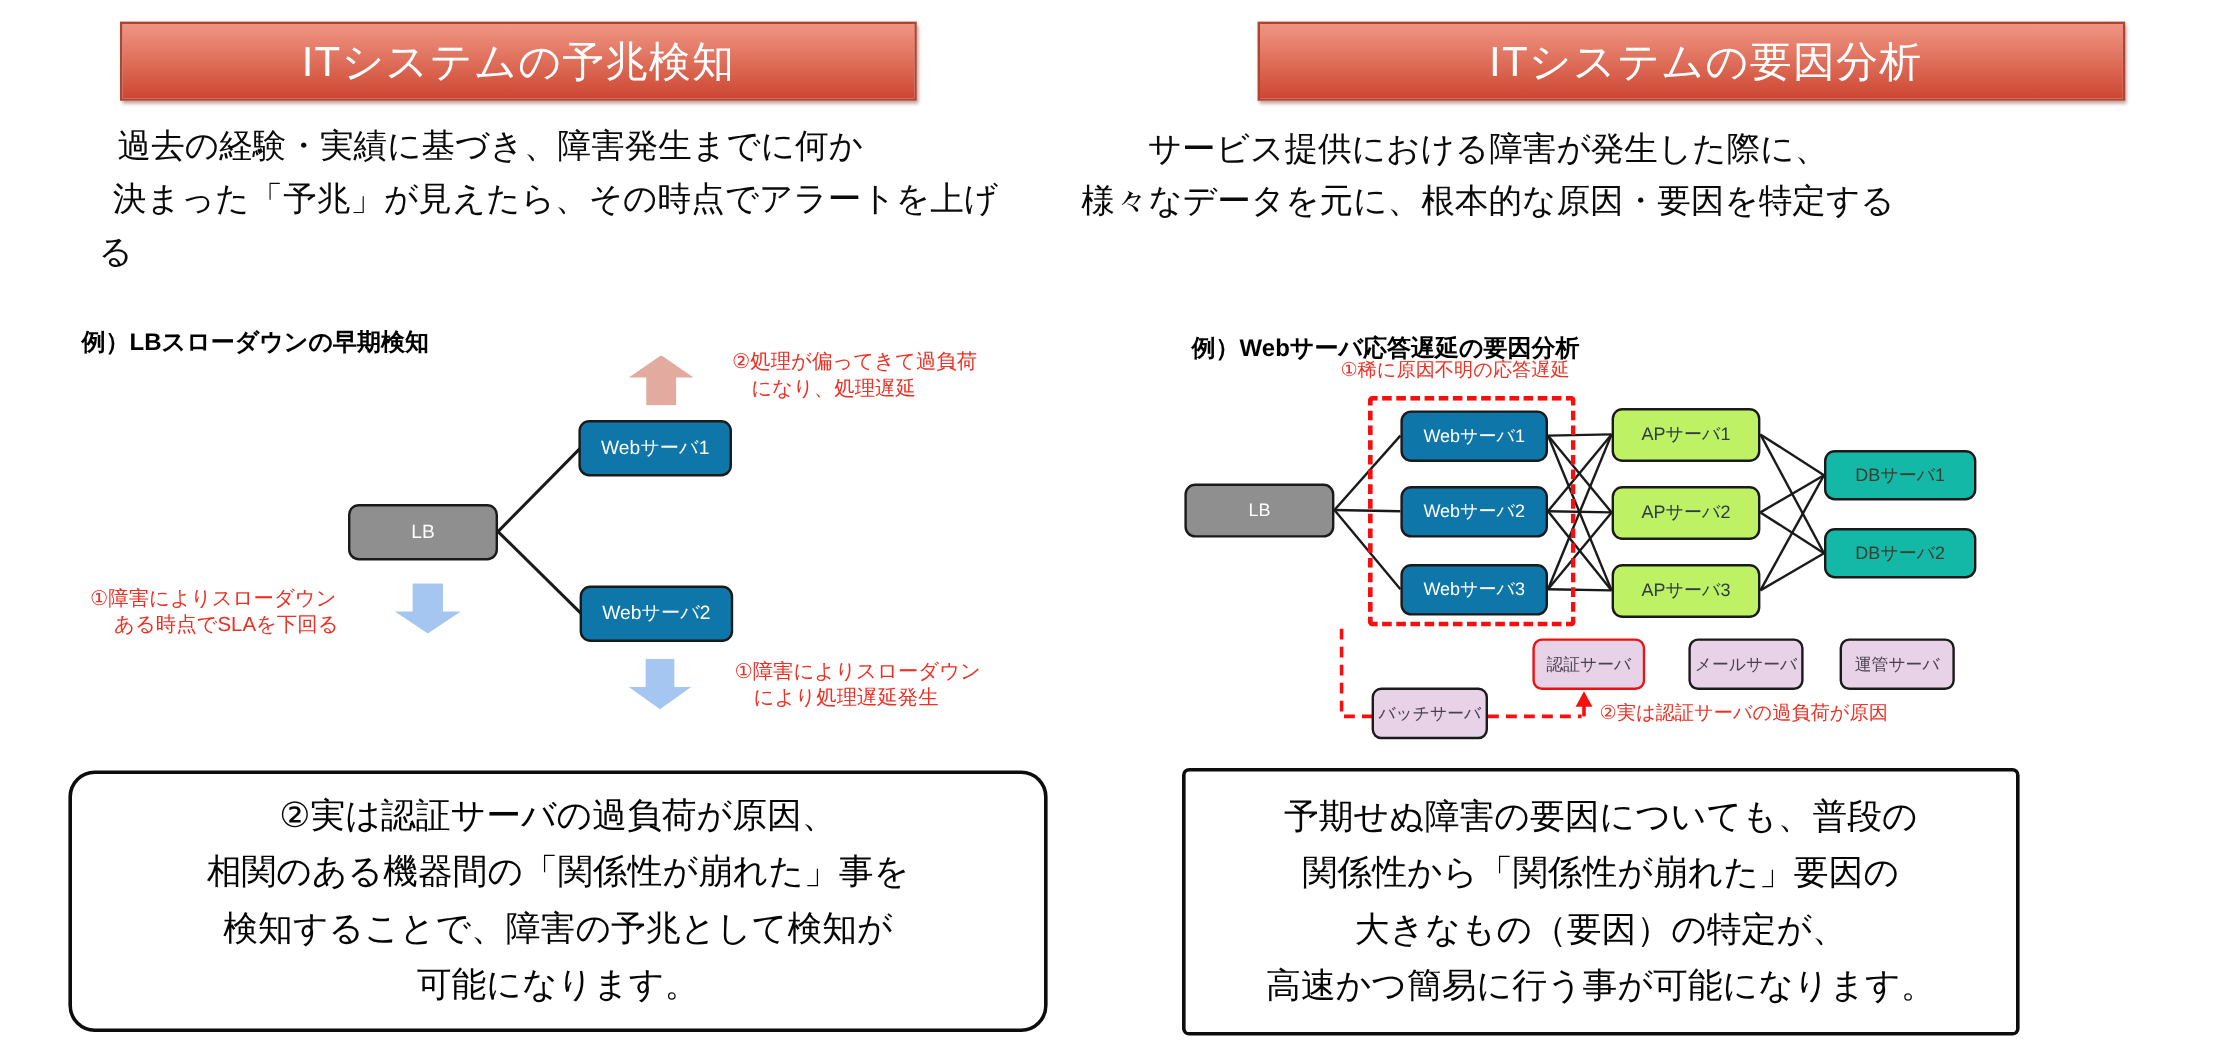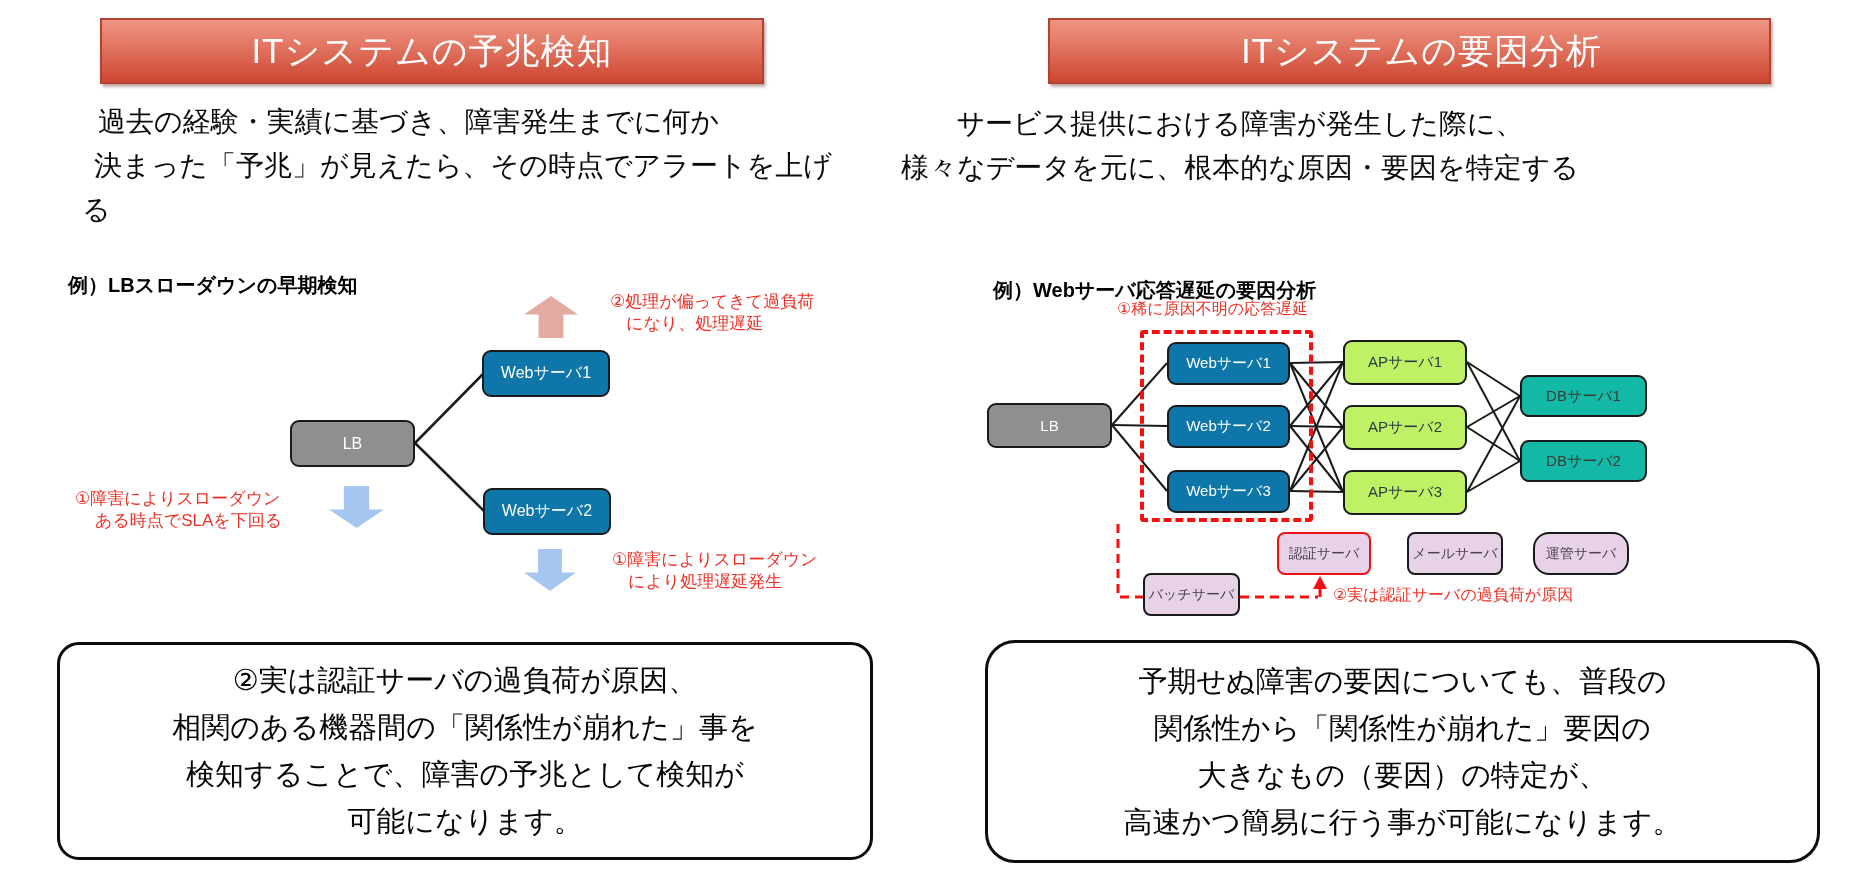--- a/index.html
+++ b/index.html
@@ -139,24 +139,24 @@
   <div class="node ltblue fs15" style="left:1343px;top:340px;width:124px;height:45px;">APサーバ1</div>
   <div class="node ltblue fs15" style="left:1343px;top:405px;width:124px;height:45px;">APサーバ2</div>
   <div class="node ltblue fs15" style="left:1343px;top:470px;width:124px;height:45px;">APサーバ3</div>
 
   <div class="node cream fs15" style="left:1520px;top:375px;width:127px;height:42px;">DBサーバ1</div>
   <div class="node cream fs15" style="left:1520px;top:440px;width:127px;height:42px;">DBサーバ2</div>
 
   <div class="node pinkbox" style="left:1143px;top:532px;width:97px;height:43px;margin-top:41px;">バッチサーバ</div>
   <div class="node pinkbox redborder" style="left:1277px;top:532px;width:94px;height:43px;">認証サーバ</div>
   <div class="node pinkbox" style="left:1407px;top:532px;width:96px;height:43px;">メールサーバ</div>
-  <div class="node pinkbox" style="left:1533px;top:532px;width:96px;height:43px;border-radius:16px;">運管サーバ</div>
+  <div class="node pinkbox" style="left:1533px;top:532px;width:96px;height:43px;">運管サーバ</div>
 
   <div class="redtext small" style="left:1333px;top:585px;">②実は認証サーバの過負荷が原因</div>
 
-  <div class="summary" style="left:985px;top:640px;width:835px;height:223px;border-radius:30px;">
+  <div class="summary" style="left:985px;top:640px;width:698px;height:223px;border-radius:6px;">
     <div>予期せぬ障害の要因についても、普段の</div>
     <div>関係性から「関係性が崩れた」要因の</div>
     <div>大きなもの（要因）の特定が、</div>
     <div>高速かつ簡易に行う事が可能になります。</div>
   </div>
 
 </div>
 
 </body></html>

